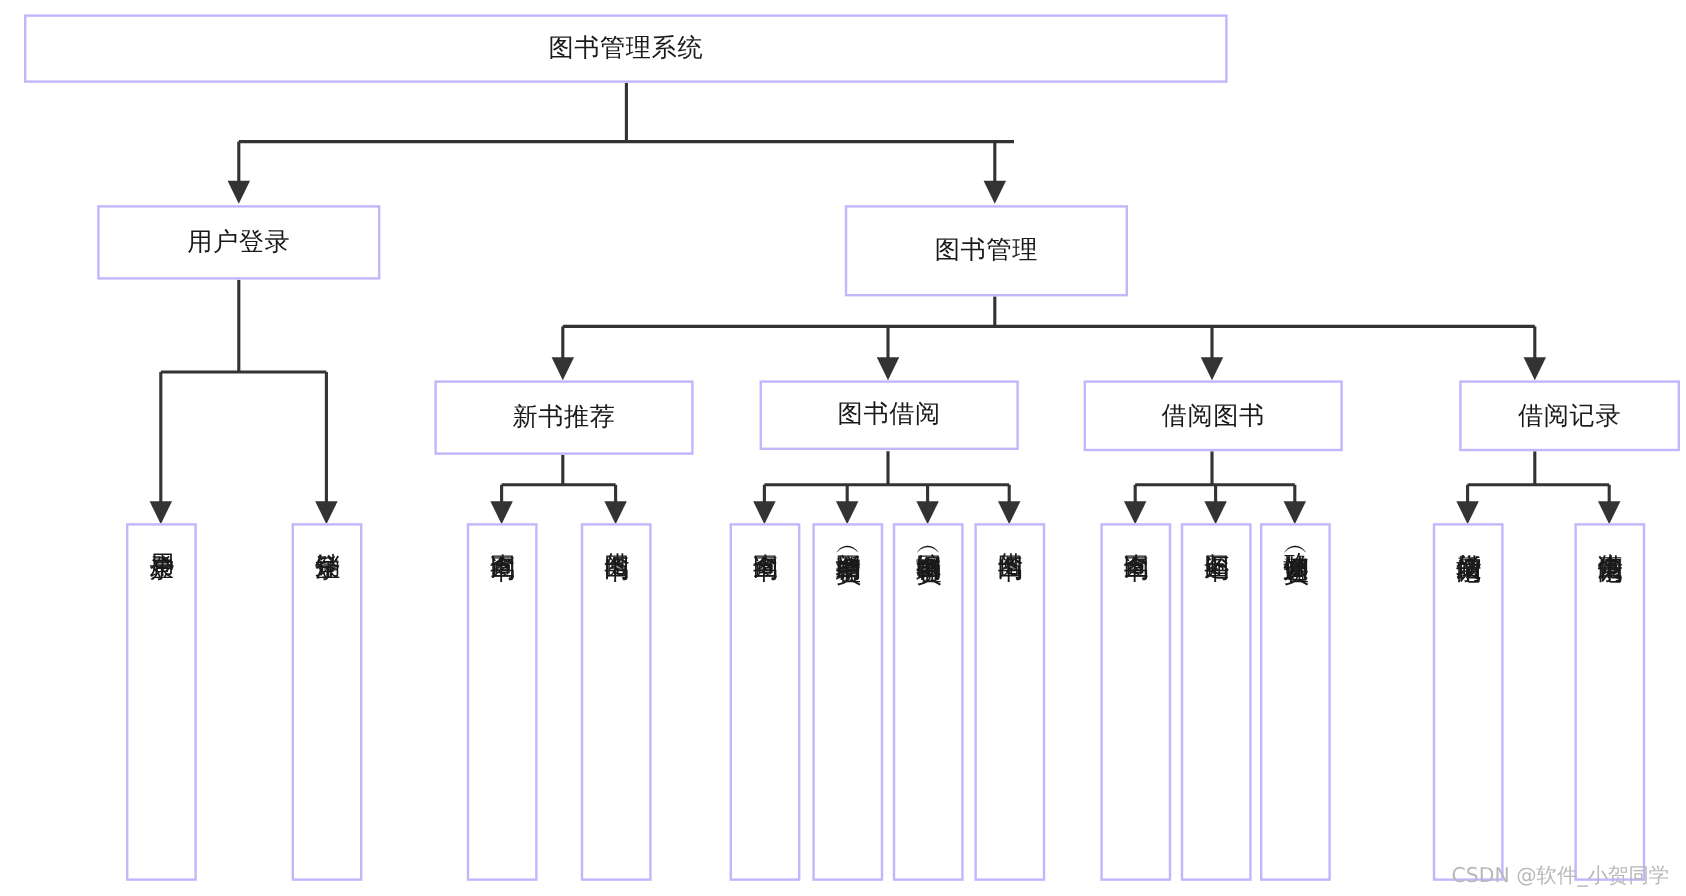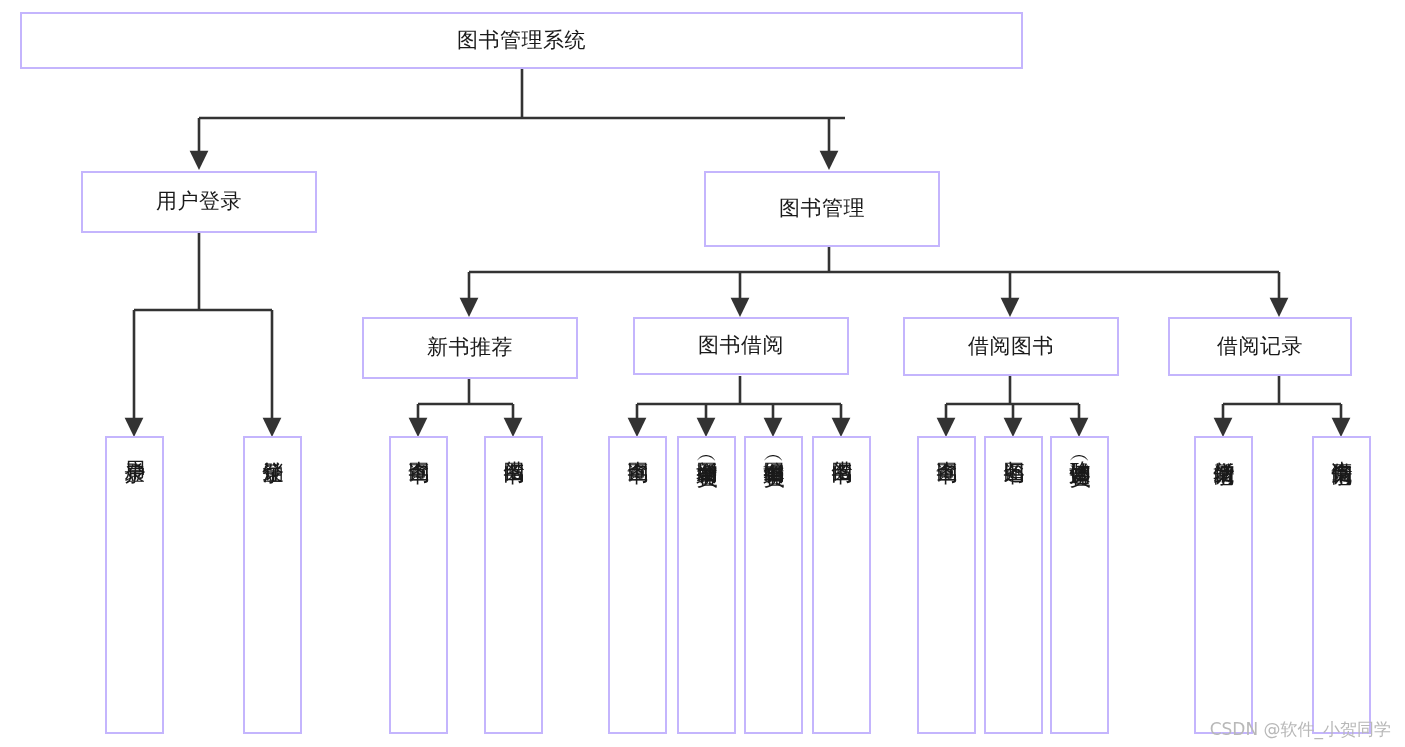--- a/index.html
+++ b/index.html
@@ -135,21 +135,21 @@
 
   <div class="node horizontal" style="left:362px; top:317px; width:216px; height:62px;">
     <span class="node-label">新书推荐</span>
   </div>
   <div class="node horizontal" style="left:633px; top:317px; width:216px; height:58px;">
     <span class="node-label">图书借阅</span>
   </div>
   <div class="node horizontal" style="left:903px; top:317px; width:216px; height:59px;">
     <span class="node-label">借阅图书</span>
   </div>
-  <div class="node horizontal" style="left:1168px; top:317px; width:184px; height:59px;">
+  <div class="node horizontal" style="left:1216px; top:317px; width:184px; height:59px;">
     <span class="node-label">借阅记录</span>
   </div>
 
   <div class="node vertical" style="left:105px; top:436px; width:59px; height:298px;">
     <span class="node-label">用户登录</span>
   </div>
   <div class="node vertical" style="left:243px; top:436px; width:59px; height:298px;">
     <span class="node-label">注销登录</span>
   </div>
 

